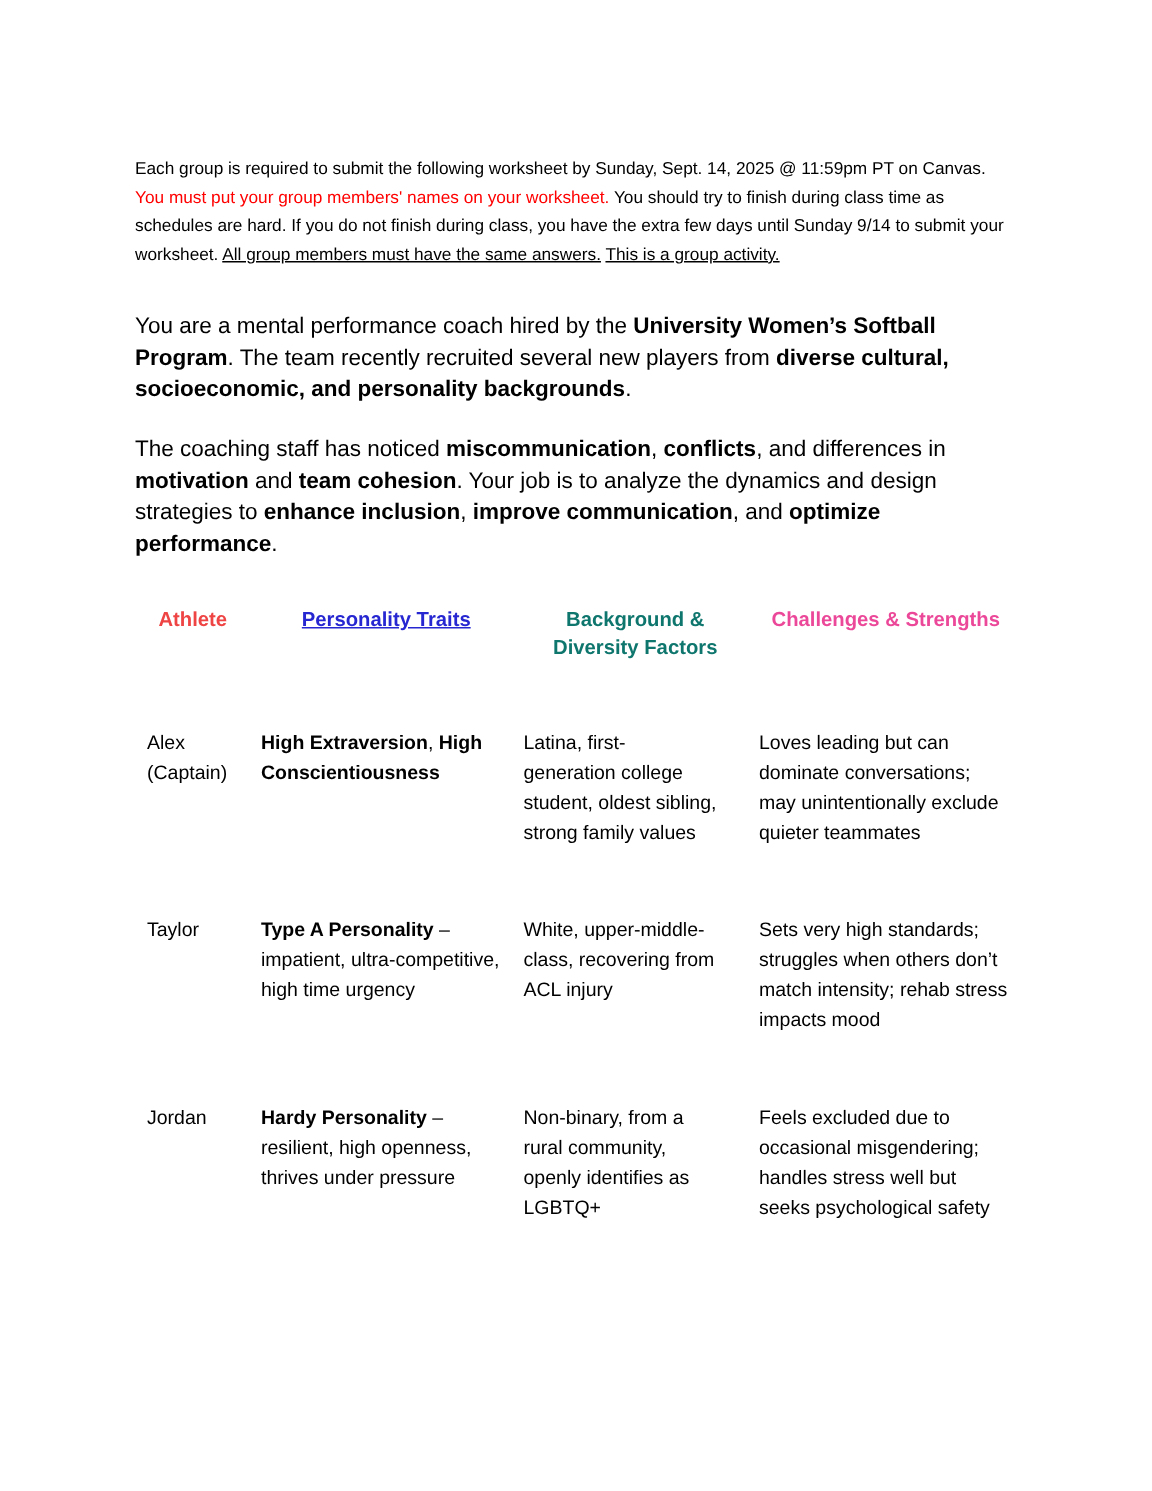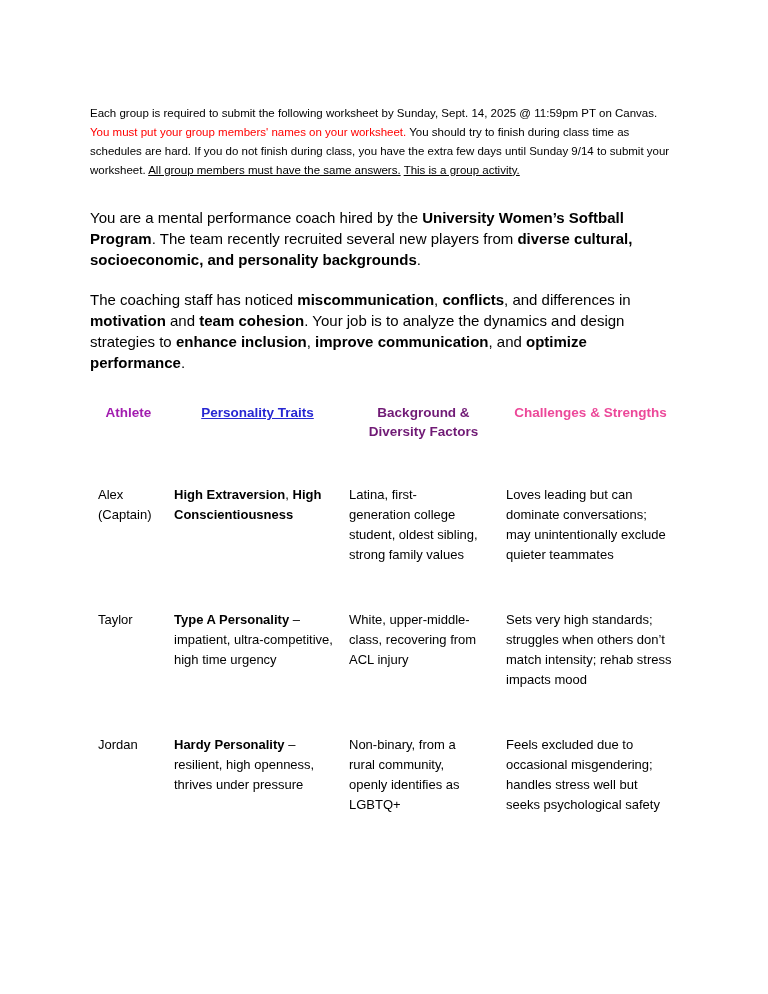--- a/index.html
+++ b/index.html
@@ -67,23 +67,23 @@
 
   <table class="athlete-table">
     <colgroup>
       <col style="width:83px">
       <col style="width:175px">
       <col style="width:157px">
       <col style="width:177px">
     </colgroup>
     <thead>
       <tr>
-        <th style="color: #a21caf;">Athlete</th>
+        <th style="color: #ef4444;">Athlete</th>
         <th style="color: rgb(39, 39, 210); text-decoration: underline;">Personality Traits</th>
-        <th style="color: #701a75;">Background &amp; Diversity Factors</th>
+        <th style="color: #0f766e;">Background &amp; Diversity Factors</th>
         <th style="color: #ec4899;">Challenges &amp; Strengths</th>
       </tr>
     </thead>
     <tbody>
       <tr>
         <td class="c1">
           <div class="athlete-name">Alex</div>
           <div class="athlete-note">(Captain)</div>
         </td>
         <td class="c2"><span style="font-weight: bold;">High Extraversion</span><span>, </span><span style="font-weight: bold; text-align: center;">High Conscientiousness</span></td>

